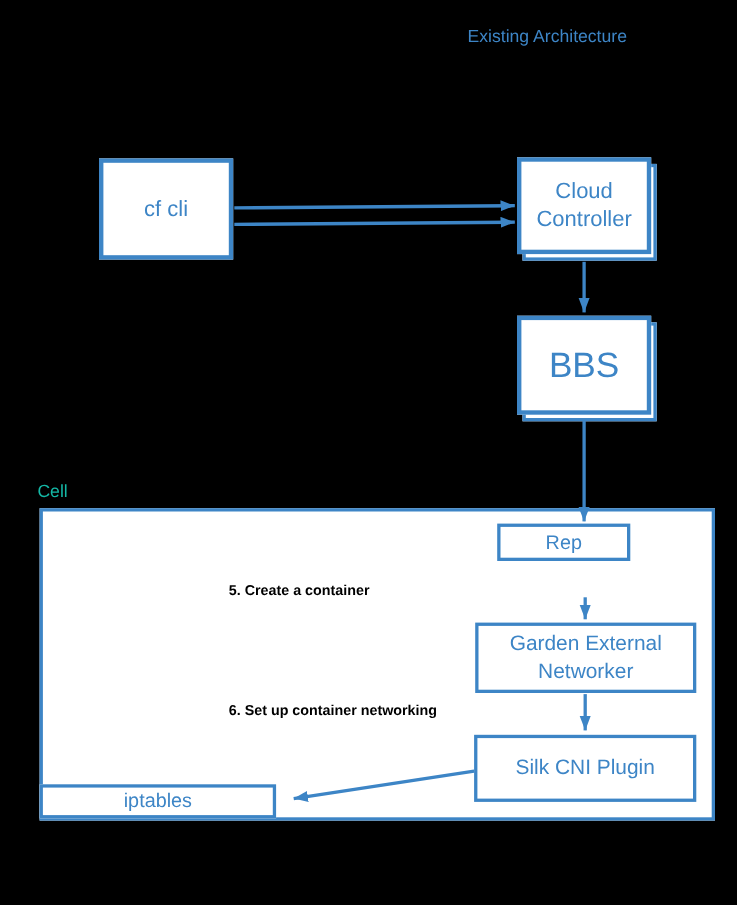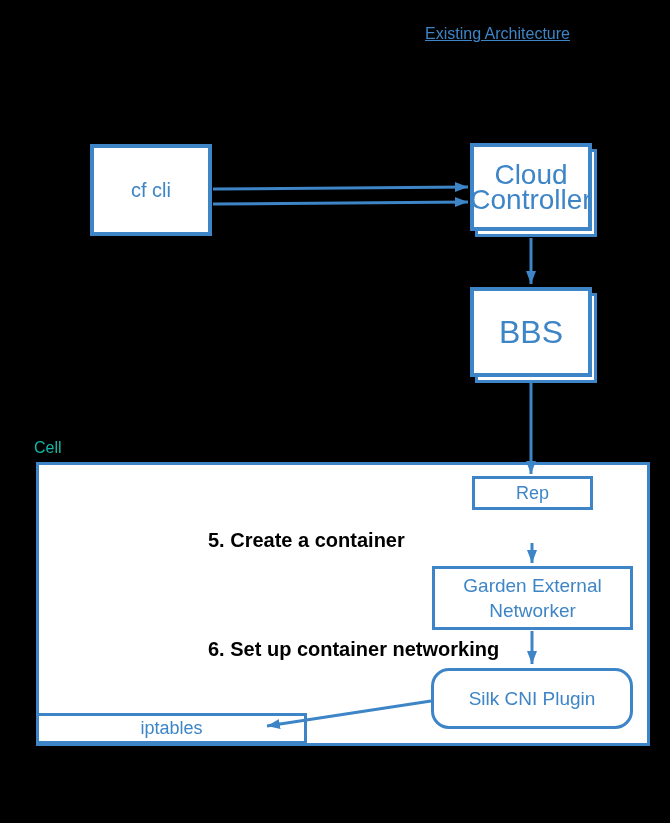--- a/index.html
+++ b/index.html
@@ -11,35 +11,35 @@
     position:absolute;box-sizing:border-box;background:#fff;
     border:3px solid #3d85c6;color:#3d85c6;
     display:flex;align-items:center;justify-content:center;
     text-align:center;
   }
   .box.thick{border-width:4px;}
   .shadow-box{
     position:absolute;box-sizing:border-box;background:#fff;
     border:3px solid #3d85c6;
   }
-  #title{position:absolute;left:425px;top:25px;color:#3d85c6;font-size:16px;white-space:nowrap;text-decoration:underline;}
+  #title{position:absolute;left:425px;top:25px;color:#3d85c6;font-size:16px;white-space:nowrap;}
   #cell-label{position:absolute;left:34px;top:439px;color:#14b8a6;font-size:16px;}
   #cell{left:36px;top:462px;width:614px;height:284px;}
   #cf-cli{left:90px;top:144px;width:122px;height:92px;font-size:20px;text-align:center;}
   #cc-shadow{left:475px;top:149px;width:122px;height:88px;}
-  #cc{left:470px;top:143px;width:122px;height:88px;font-size:28px;line-height:25px;padding:0 16px;}
+  #cc{left:470px;top:143px;width:122px;height:88px;font-size:20px;line-height:25px;padding:0 16px;}
   #bbs-shadow{left:475px;top:293px;width:122px;height:90px;}
   #bbs{left:470px;top:287px;width:122px;height:90px;font-size:32px;}
-  #rep{left:472px;top:476px;width:121px;height:34px;font-size:18px;align-items:center;}
+  #rep{left:452px;top:476px;width:121px;height:34px;font-size:18px;align-items:center;}
   #executor{left:472px;top:511px;width:121px;height:31px;font-size:18px;}
   #garden{left:432px;top:566px;width:201px;height:64px;font-size:19px;line-height:25px;padding:16px 4px;}
-  #silk{left:431px;top:668px;width:202px;height:61px;font-size:19px;border-radius:18px;}
-  #iptables{left:36px;top:713px;width:271px;height:31px;font-size:18px;text-align:center;}
+  #silk{left:431px;top:668px;width:202px;height:61px;font-size:19px;}
+  #iptables{left:36px;top:713px;width:215px;height:31px;font-size:18px;text-align:center;}
   .step{
-    position:absolute;color:#000;font-weight:bold;font-size:20px;white-space:nowrap;
+    position:absolute;color:#000;font-weight:bold;font-size:13px;white-space:nowrap;
   }
   #step5{left:208px;top:529px;}
   #step6{left:208px;top:638px;}
   #arrows{position:absolute;left:0;top:0;pointer-events:none;}
   #arrows line{stroke:#3d85c6;stroke-width:3;}
 </style>
 </head>
 <body>
 
 <div id="canvas">

